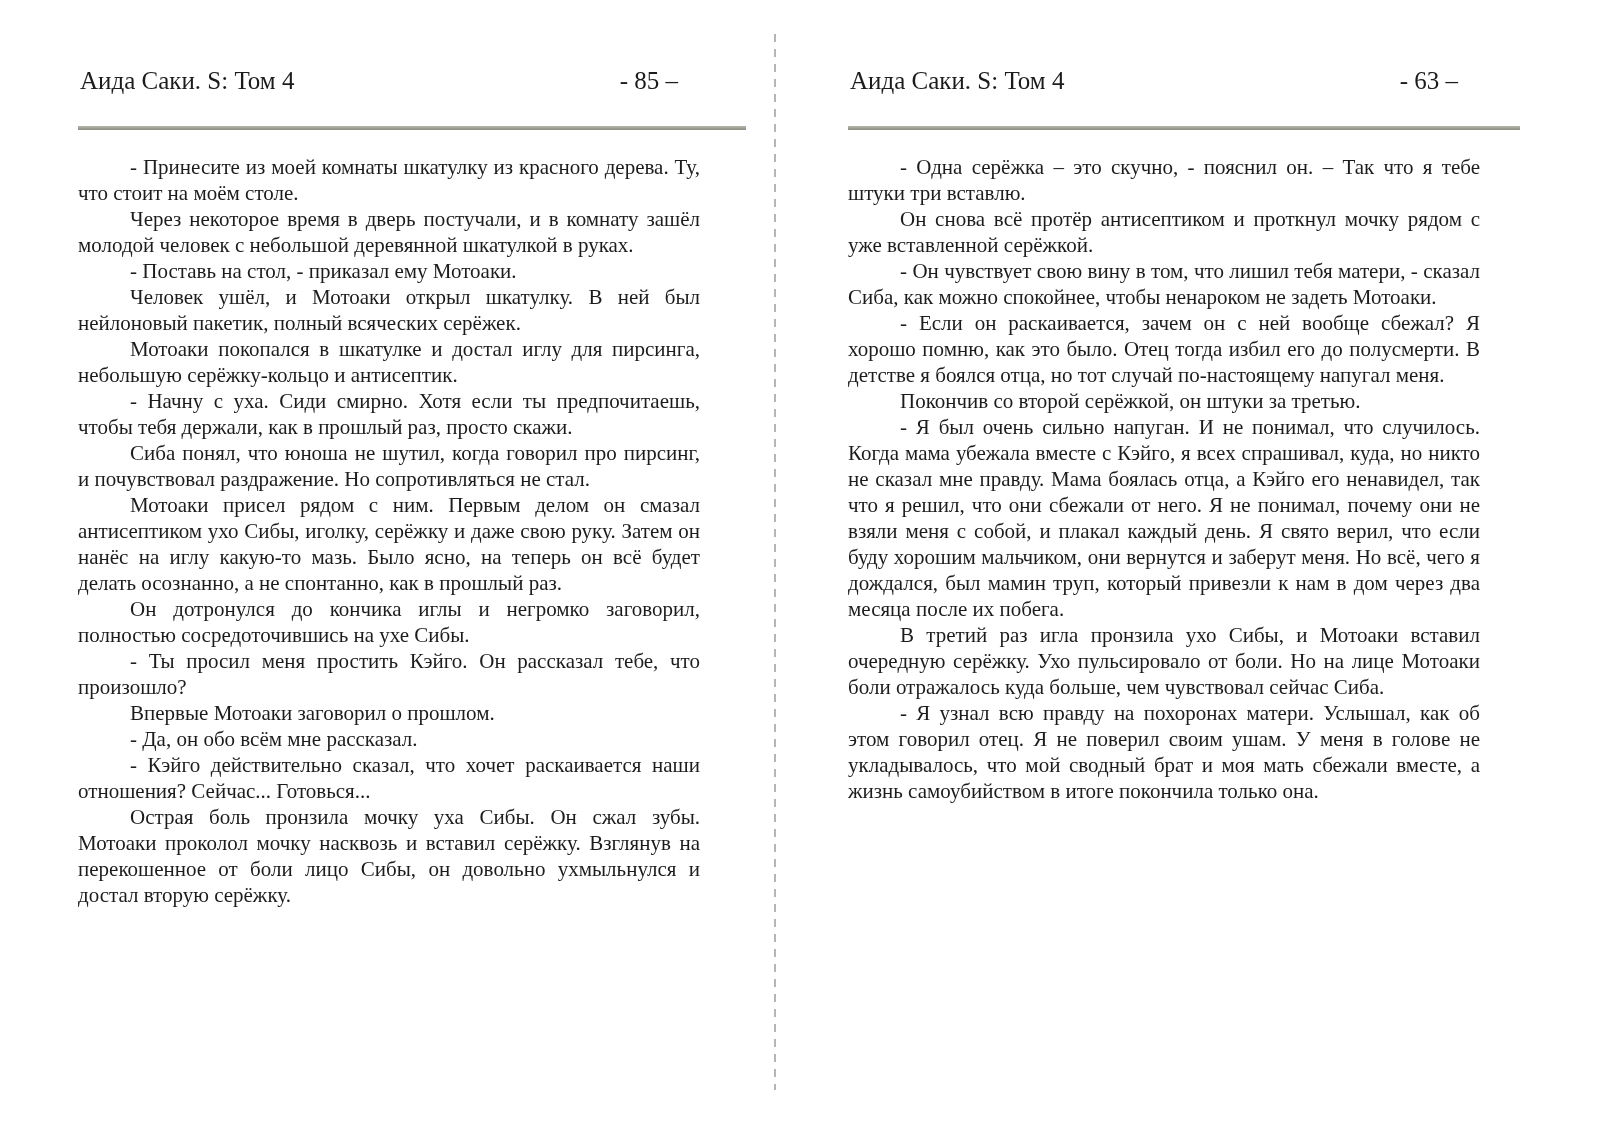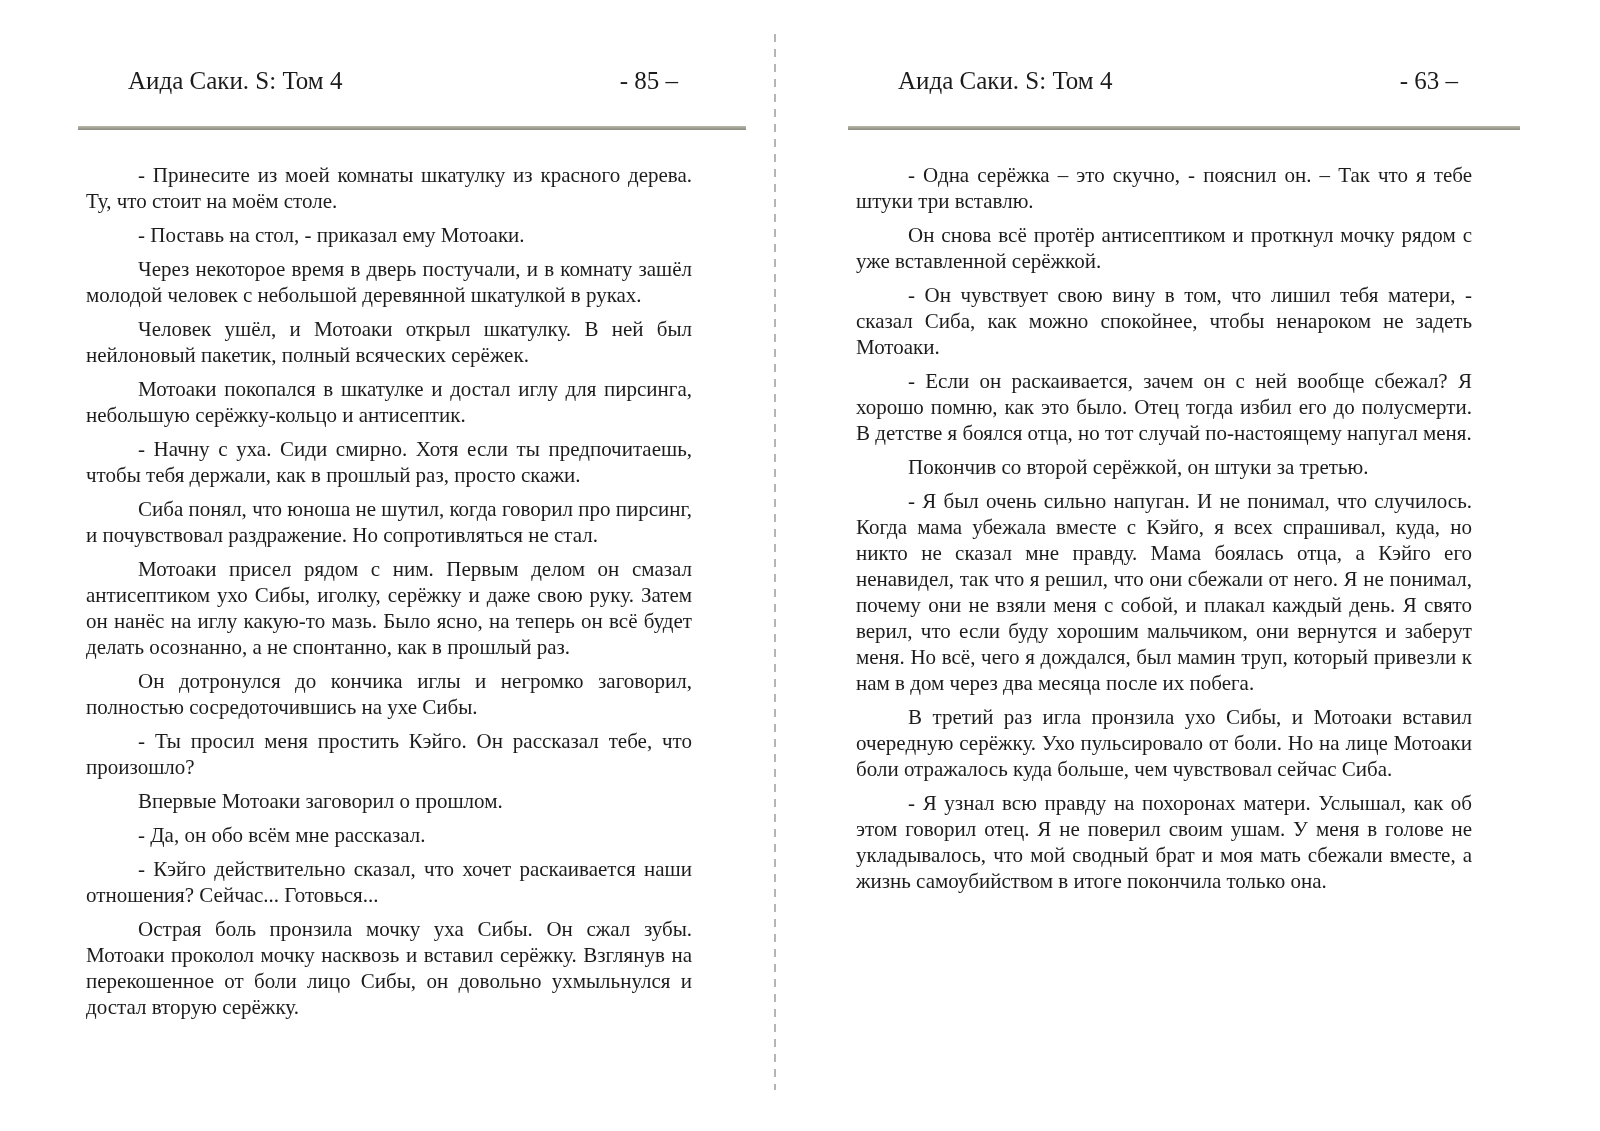--- a/index.html
+++ b/index.html
@@ -16,21 +16,20 @@
   .page-left  { left: 78px;  width: 622px; }
   .page-right { left: 848px; width: 632px; }
 
   .page-header {
     position: absolute;
     top: 64px; left: 0; right: 0;
     height: 34px;
     font-size: 25px;
     line-height: 34px;
     white-space: nowrap;
-    margin-left: 48px;
   }
   .book-title { position: absolute; left: 2px; }
   .page-number { position: absolute; right: 22px; }
 
   .header-rule {
     position: absolute;
     top: 126px;
     height: 4px;
     background: linear-gradient(#b9b9ab, #8a8a7e);
   }
@@ -38,21 +37,21 @@
   .rule-right { left: 848px; width: 672px; }
 
   .page-body {
     position: absolute;
     top: 154px; left: 0; right: 0;
     font-size: 21px;
     line-height: 26px;
     text-align: justify;
     text-justify: inter-word;
   }
-  .page-body p { margin: 8px; text-indent: 52px; }
+  .page-body p { margin: 0; text-indent: 52px; }
 
   .page-divider {
     position: absolute;
     left: 774px;
     top: 34px;
     width: 2px;
     height: 1056px;
     background: repeating-linear-gradient(
       to bottom,
       #b5b5b5 0px, #b5b5b5 8px,
@@ -65,22 +64,22 @@
 
 <div class="canvas">
 
   <div class="page page-left">
     <div class="page-header">
       <span class="book-title">Аида Саки. S: Том 4</span>
       <span class="page-number">- 85 –</span>
     </div>
     <div class="page-body">
       <p>- Принесите из моей комнаты шкатулку из красного дерева. Ту, что стоит на моём столе.</p>
+      <p>Через некоторое время в дверь постучали, и в комнату зашёл молодой человек с небольшой деревянной шкатулкой в руках.</p>
       <p>- Поставь на стол, - приказал ему Мотоаки.</p>
-      <p>Через некоторое время в дверь постучали, и в комнату зашёл молодой человек с небольшой деревянной шкатулкой в руках.</p>
       <p>Человек ушёл, и Мотоаки открыл шкатулку. В ней был нейлоновый пакетик, полный всяческих серёжек.</p>
       <p>Мотоаки покопался в шкатулке и достал иглу для пирсинга, небольшую серёжку-кольцо и антисептик.</p>
       <p>- Начну с уха. Сиди смирно. Хотя если ты предпочитаешь, чтобы тебя держали, как в прошлый раз, просто скажи.</p>
       <p>Сиба понял, что юноша не шутил, когда говорил про пирсинг, и почувствовал раздражение. Но сопротивляться не стал.</p>
       <p>Мотоаки присел рядом с ним. Первым делом он смазал антисептиком ухо Сибы, иголку, серёжку и даже свою руку. Затем он нанёс на иглу какую-то мазь. Было ясно, на теперь он всё будет делать осознанно, а не спонтанно, как в прошлый раз.</p>
       <p>Он дотронулся до кончика иглы и негромко заговорил, полностью сосредоточившись на ухе Сибы.</p>
       <p>- Ты просил меня простить Кэйго. Он рассказал тебе, что произошло?</p>
       <p>Впервые Мотоаки заговорил о прошлом.</p>
       <p>- Да, он обо всём мне рассказал.</p>
       <p>- Кэйго действительно сказал, что хочет раскаивается наши отношения? Сейчас... Готовься...</p>

